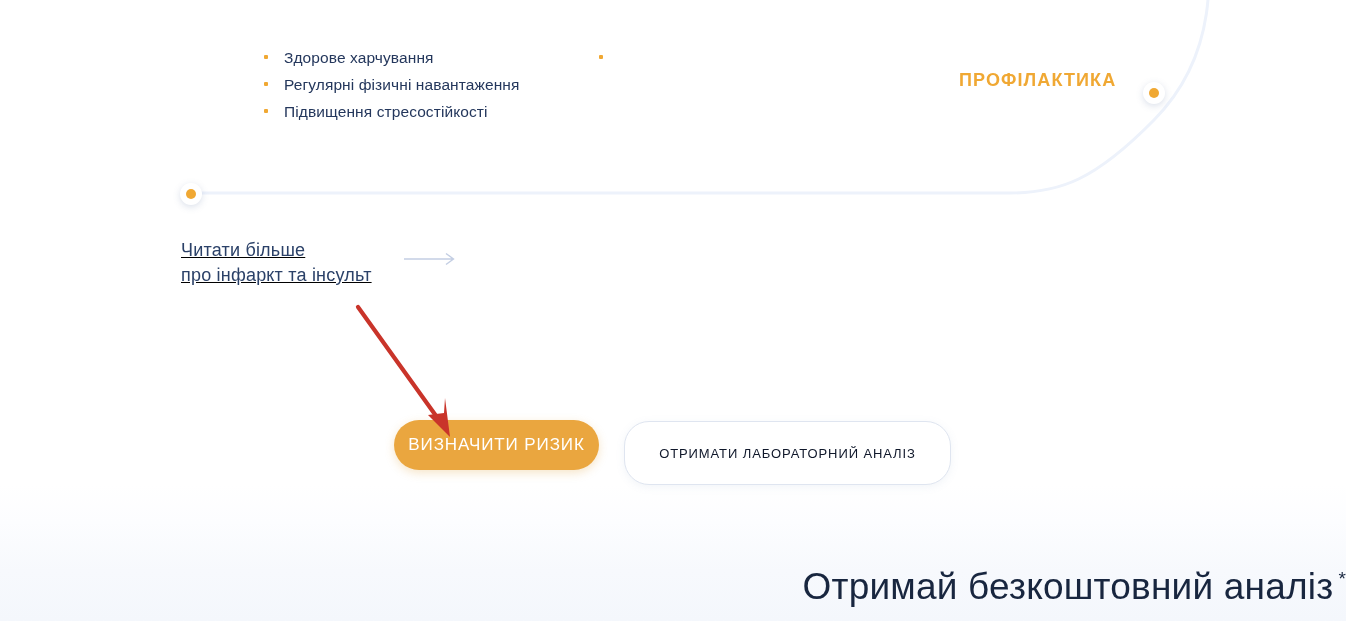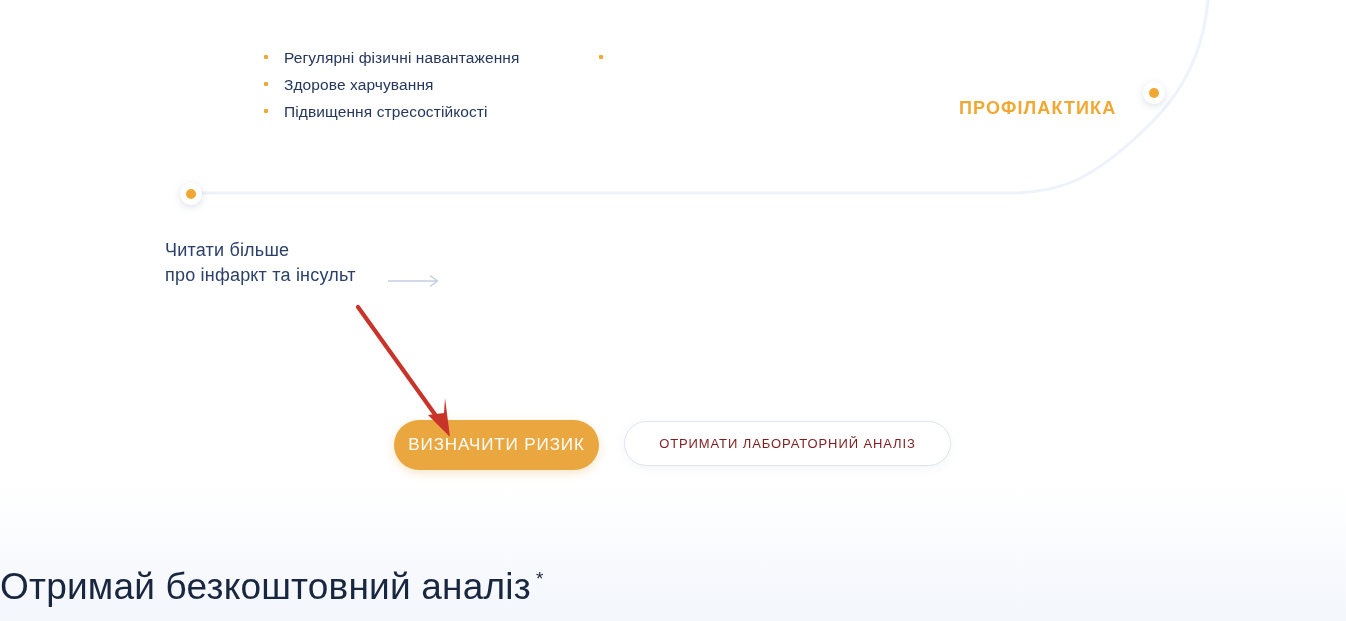--- a/index.html
+++ b/index.html
@@ -85,35 +85,36 @@
     height: 4px;
     border-radius: 1px;
     background: #f0a833;
   }
   #bullets-right .bullet-row { margin-bottom: 11px; }
 
   
   #prophylaxis-label {
     position: absolute;
     left: 959px;
-    top: 98px;
+    top: 70px;
     font-size: 18px;
     font-weight: bold;
     letter-spacing: 1.1px;
     color: #f0a833;
     white-space: nowrap;
   }
 
   
   #read-more {
     position: absolute;
-    left: 165px;
+    left: 181px;
     top: 238px;
     display: flex;
-    align-items: flex-end;
+    align-items: flex-start;
+    text-decoration: underline;
   }
   #read-more-text {
     font-size: 18px;
     line-height: 25px;
     color: #2b4168;
     white-space: pre-line;
     letter-spacing: 0.2px;
   }
   #read-more-arrow {
     margin-left: 32px;
@@ -135,25 +136,25 @@
     letter-spacing: 0.9px;
     font-family: "Liberation Sans", sans-serif;
     cursor: pointer;
     box-shadow: 0 3px 10px rgba(222, 160, 60, 0.28);
   }
   #btn-secondary {
     position: absolute;
     left: 624px;
     top: 421px;
     width: 327px;
-    height: 45px;
+    height: 64px;
     border: 1px solid #dfe5f0;
     border-radius: 25px;
     background: #ffffff;
-    color: #7f1d1d;
+    color: #0f172a;
     font-size: 13px;
     letter-spacing: 0.9px;
     font-family: "Liberation Sans", sans-serif;
     cursor: pointer;
     box-shadow: 0 2px 9px rgba(120, 145, 190, 0.10);
   }
 
   
   #annotation-arrow {
     position: absolute;
@@ -163,21 +164,21 @@
     height: 155px;
     pointer-events: none;
   }
 
   
   #free-analysis-heading {
     position: absolute;
     left: 0;
     right: 0;
     top: 566px;
-    text-align: left;
+    text-align: right;
     font-size: 37px;
     color: #18263f;
     letter-spacing: 0.2px;
     white-space: nowrap;
   }
   #free-analysis-asterisk {
     font-size: 19px;
     vertical-align: 14px;
     margin-left: 5px;
     color: #18263f;
@@ -193,25 +194,25 @@
   </svg>
 
   <div id="dot-right" class="node-dot"></div>
   <div id="dot-left" class="node-dot"></div>
 
   <div id="prophylaxis-label">ПРОФІЛАКТИКА</div>
 
   <div id="bullets-left" class="bullet-col">
     <div class="bullet-row">
       <span class="bullet-mark"></span>
+      <span>Здорове харчування</span>
+    </div>
+    <div class="bullet-row">
+      <span class="bullet-mark"></span>
       <span>Регулярні фізичні навантаження</span>
-    </div>
-    <div class="bullet-row">
-      <span class="bullet-mark"></span>
-      <span>Здорове харчування</span>
     </div>
     <div class="bullet-row">
       <span class="bullet-mark"></span>
       <span>Підвищення стресостійкості</span>
     </div>
   </div>
 
   <div id="bullets-right" class="bullet-col">
     <div class="bullet-row">
       <span class="bullet-mark"></span>

